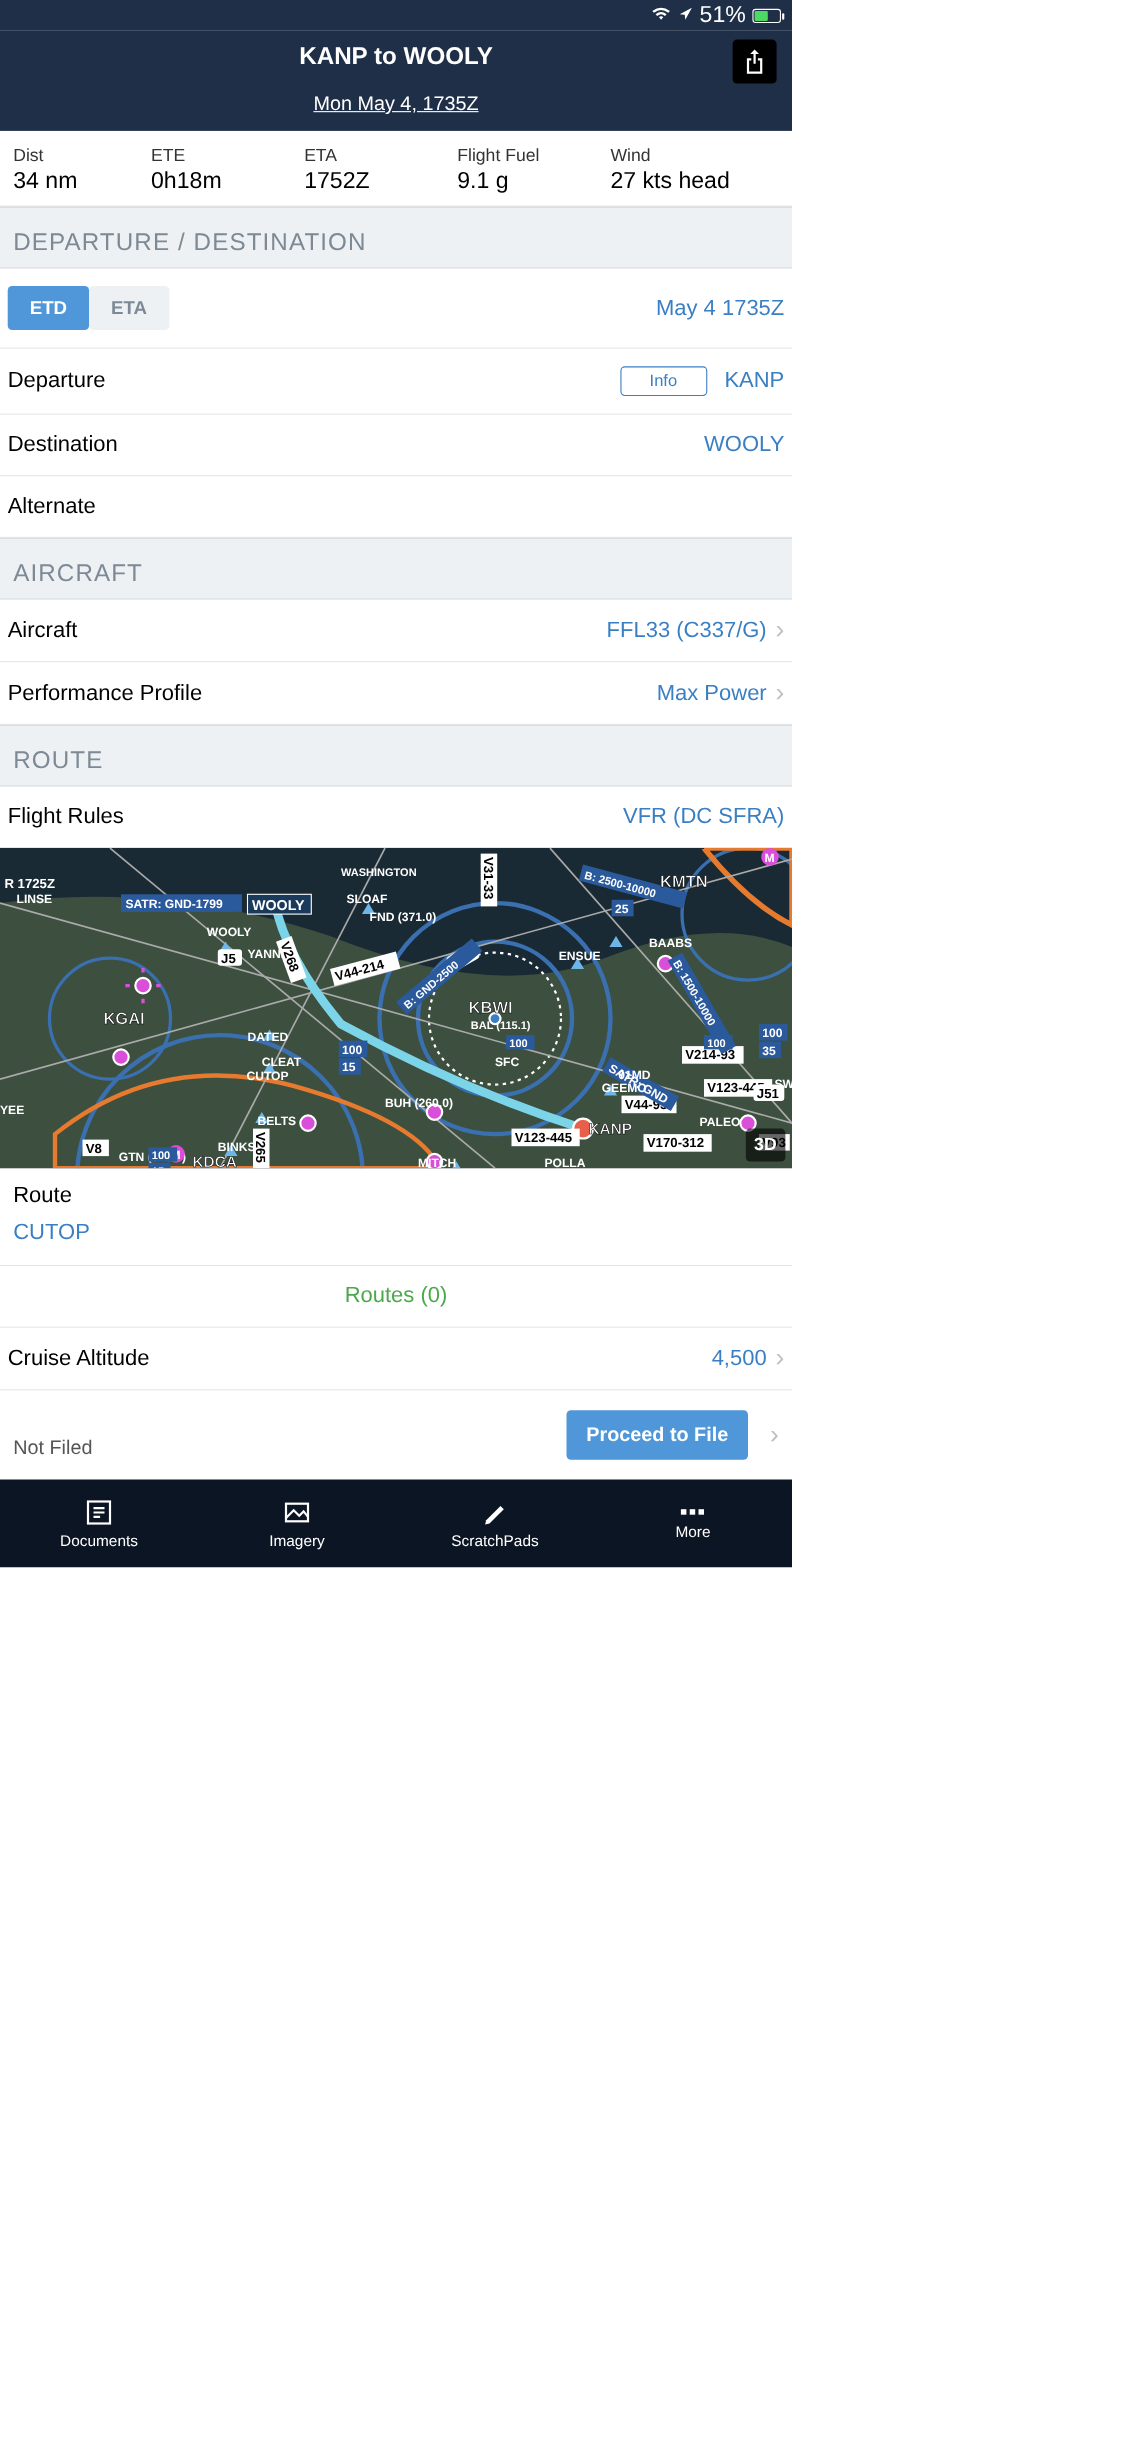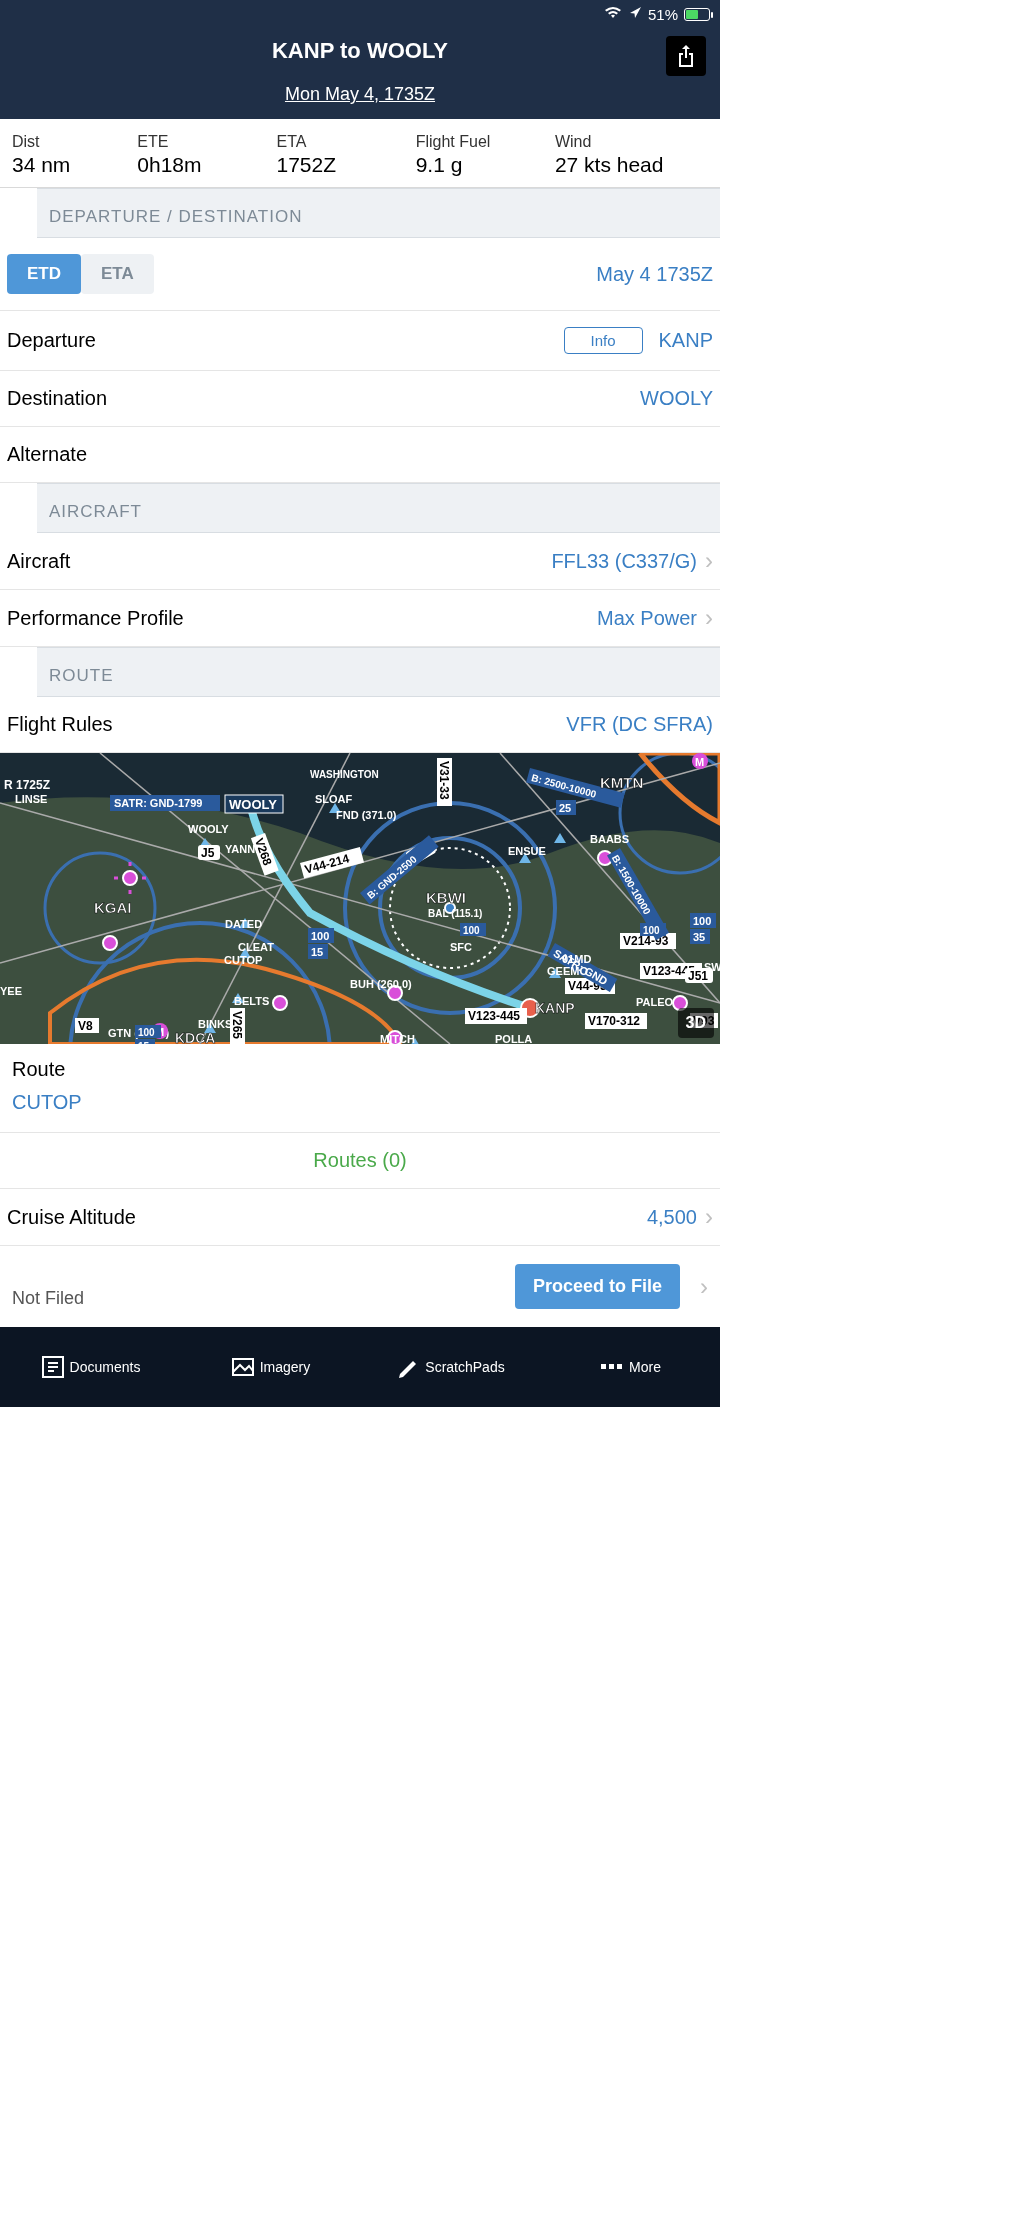--- a/index.html
+++ b/index.html
@@ -1,44 +1,44 @@
 <!DOCTYPE html>
 <html><head>
 <meta charset="utf-8">
 <style>
 * { margin: 0; padding: 0; box-sizing: border-box; font-family: -apple-system, BlinkMacSystemFont, "Helvetica Neue", Arial, sans-serif; }
 body { background: #fff; width: 720px; }
-.status-bar { background: #1f2f47; color: #fff; height: 28px; display: flex; justify-content: flex-end; align-items: center; padding: 0 10px; gap: 6px; font-size: 15px; }
+.status-bar { background: #1f2f47; color: #fff; height: 28px; display: flex; justify-content: flex-end; align-items: center; padding: 0 10px; gap: 6px; font-size: 21px; }
 .header { background: #1f2f47; color: #fff; padding: 10px 14px 14px; position: relative; text-align: center; }
 .header-title { font-size: 22px; font-weight: 600; }
 .header-sub { font-size: 18px; margin-top: 20px; text-decoration: underline; }
 .share-btn { position: absolute; right: 14px; top: 8px; width: 40px; height: 40px; background: #000; display: flex; align-items: center; justify-content: center; border-radius: 4px; }
 .stats { display: flex; padding: 14px 12px 10px; border-bottom: 1px solid #d9d9d9; }
 .stat { flex: 1; }
 .stat:nth-child(1){flex:0.9;} .stat:nth-child(5){flex:1.1;}
 .stat-label { color: #333; font-size: 16px; }
 .stat-value { color: #000; font-size: 21px; font-weight: 500; margin-top: 2px; }
-.section-header { background: #eef1f4; color: #7d8a96; padding: 18px 12px 10px; font-size: 17px; letter-spacing: 1px; font-weight: 500; border-top: 1px solid #d8dde2; border-bottom: 1px solid #d8dde2; margin-left: 37px;}
+.section-header { background: #eef1f4; color: #7d8a96; padding: 18px 12px 10px; font-size: 22px; letter-spacing: 1px; font-weight: 500; border-top: 1px solid #d8dde2; border-bottom: 1px solid #d8dde2;}
 .row { display: flex; align-items: center; padding: 16px 7px; border-bottom: 1px solid #e5e5e5; min-height: 56px; }
 .row-label { font-size: 20px; color: #000; font-weight: 500;}
 .row-value { margin-left: auto; font-size: 20px; color: #3a7fc4; font-weight: 500;}
 .seg { display: flex; gap: 0; }
 .seg-btn { padding: 10px 20px; font-size: 17px; font-weight: 600; border-radius: 4px; }
 .seg-btn.active { background: #4f97d8; color: #fff; }
 .seg-btn.inactive { background: #eef1f4; color: #7d8a96; }
 .info-btn { border: 1px solid #3a7fc4; color: #3a7fc4; padding: 4px 26px; border-radius: 4px; font-size: 15px; margin-right: 16px; }
 .chev { color: #c0c0c0; margin-left: 8px; font-size: 24px; line-height: 1;}
 .map { height: 291px; background: #1a2838; position: relative; overflow: hidden; }
 .map-3d { position: absolute; right: 6px; bottom: 6px; background: rgba(0,0,0,0.6); color: #fff; padding: 6px 8px; font-weight: 600; border-radius: 4px; font-size: 16px;}
 .routes { text-align: center; padding: 16px; font-size: 20px; color: #4aa94a; font-weight: 500; border-bottom: 1px solid #e5e5e5;}
 .proceed { background: #4f97d8; color: #fff; padding: 12px 18px; border-radius: 4px; font-size: 18px; font-weight: 600;}
 .filed-row { display: flex; align-items: flex-end; padding: 18px 12px; }
 .filed-label { font-size: 18px; color: #555; }
 .tabbar { background: #0c1523; display: flex; height: 80px; }
-.tab { flex: 1; display: flex; flex-direction: row; align-items: center; justify-content: center; color: #fff; gap:4px;}
+.tab { flex: 1; display: flex; flex-direction: column; align-items: center; justify-content: center; color: #fff; gap:4px;}
 .tab.active { background: #fff; color: #000; border-radius: 8px 8px 0 0; margin: 0 2px; }
 .tab-label { font-size: 14px; }
 .route-sec { padding: 14px 12px 18px; border-bottom: 1px solid #e5e5e5;}
 .route-title { font-size: 20px; font-weight: 500; margin-bottom: 10px;}
 .route-val { font-size: 20px; color: #3a7fc4; font-weight: 500;}
 
 .map svg { width: 100%; height: 100%; }
 .battery { width: 26px; height: 13px; border: 1px solid #fff; border-radius: 3px; position: relative; display: inline-block;}
 .battery::after { content:''; position:absolute; right:-4px; top:3px; width:2px; height:6px; background:#fff; border-radius:1px;}
 .battery-fill { position:absolute; left:1px; top:1px; bottom:1px; width: 50%; background:#4cd964; border-radius:1px;}

